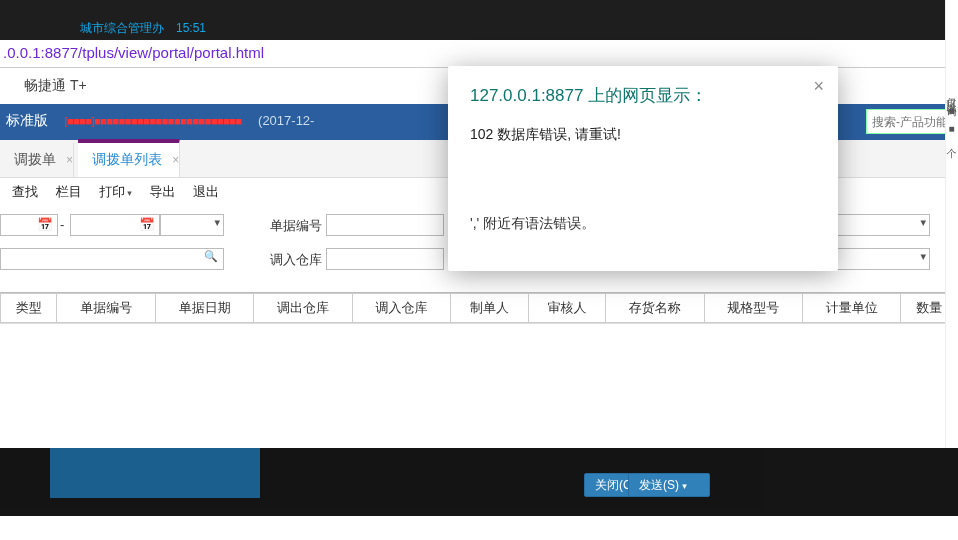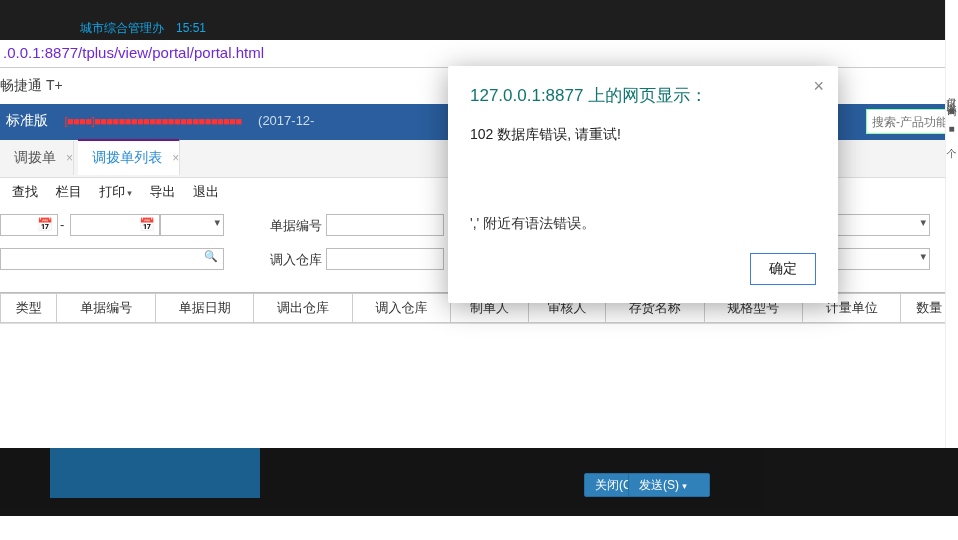--- a/index.html
+++ b/index.html
@@ -1,28 +1,28 @@
 <!DOCTYPE html>
 <html><head>
 <meta charset="utf-8">
 <style>
 * { box-sizing: border-box; margin: 0; padding: 0; font-family: "Microsoft YaHei", Arial, sans-serif; }
 html, body { width: 958px; height: 540px; overflow: hidden; background: #fff; }
 .dim { position: absolute; top: 0; left: 0; right: 0; height: 40px; background: #1a1a1a; opacity: 0.98; z-index: 0;}
 .dim-inner { color:#0ea5e9; font-size:12px; padding:20px 80px; }
 .urlbar { position:absolute; top:40px; left:0; right:0; height:28px; background:#fff; border-bottom:1px solid #ccc; font-size:15px; color:#6d28d9; padding:4px 3px; z-index:1;}
-.brand { position:absolute; top:70px; left:0; height:30px; font-size:14px; color:#444; padding:7px 0;}
+.brand { position:absolute; top:70px; left:0; height:30px; font-size:14px; color:#444; padding:7px 24px;}
 .blue-bar { position:absolute; top:104px; left:0; right:0; height:36px; background:#2a5e9e; z-index:1;}
 .blue-bar .edition { display:inline-block; color:#fff; font-size:14px; padding:8px 8px 8px 6px;}
 .blue-bar .red { display:inline-block; font-size:11px; color:#f33; letter-spacing:-0.5px; padding-left:4px;}
 .blue-bar .date { display:inline-block; color:#cde; font-size:13px; padding-left:12px;}
 .search { position:absolute; right:6px; top:5px; width:86px; height:25px; background:#fff; border:1px solid #8fa; font-size:12px; padding:3px 5px; color:#888;}
 .tabs { position:absolute; top:140px; left:0; right:0; height:38px; background:#f4f4f4; border-bottom:1px solid #ddd; z-index:1;}
 .tab { display:inline-block; padding:8px 0 8px 14px; font-size:14px; color:#555; border-right:1px solid #e0e0e0; cursor:pointer; position:relative;}
-.tab.active { background:#fff; color:#2a8cd8; border-top:2px solid #701a75; margin-top:-1px;}
+.tab.active { background:#fff; color:#2a8cd8; border-top:4px solid #701a75; margin-top:-1px;}
 .tab .x { font-size:12px; color:#aaa; margin-left:6px;}
 .toolbar { position:absolute; top:178px; left:0; right:0; height:30px; padding:5px 12px; font-size:13px; color:#222; background:#fff;}
 .toolbar span { margin-right:14px; cursor:pointer;}
 .toolbar .drop::after { content:"▾"; font-size:9px; margin-left:2px; color:#555;}
 .filters { position:absolute; top:210px; left:0; right:0; height:78px; background:#fff; z-index:1;}
 .fld { position:absolute; border:1px solid #bcbcbc; height:22px; background:#fff; font-size:12px;}
 .fld .cal { position:absolute; right:3px; top:2px; font-size:13px;}
 .fld .dd { position:absolute; right:3px; top:1px; font-size:11px; color:#555;}
 .lbl { position:absolute; font-size:13px; color:#333;}
 .grid { position:absolute; top:292px; left:0; right:0; border-top:1px solid #bbb; border-bottom:1px solid #ddd;}
@@ -130,16 +130,13 @@
   <div class="footer-panel"></div>
   <div class="fbtn" style="left:584px">关闭(C)</div>
   <div class="fbtn" style="left:628px;padding-right:22px"><span>发送(S)</span> <span style="font-size:9px">▾</span></div>
 </div>
 
 <div class="dialog">
   <div class="close">×</div>
   <div class="title">127.0.0.1:8877 上的网页显示：</div>
   <div class="msg">102 数据库错误, 请重试!</div>
   <div class="msg2">',' 附近有语法错误。</div>
-  <div class="btns">
-    <div class="btn">确定</div>
-  </div>
 </div>
 
 </body></html>

